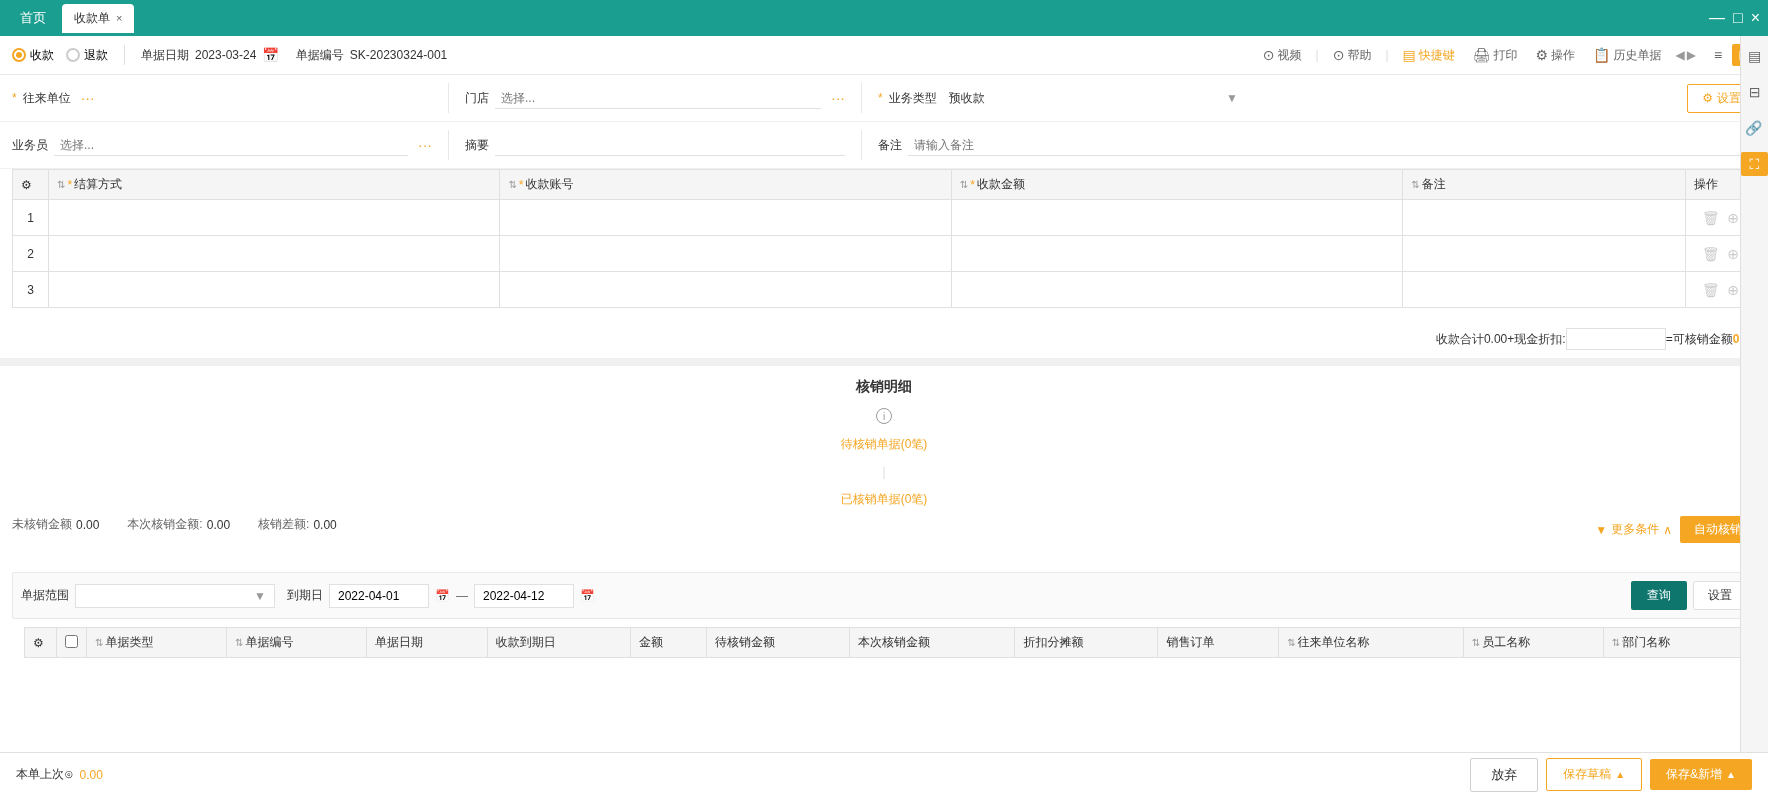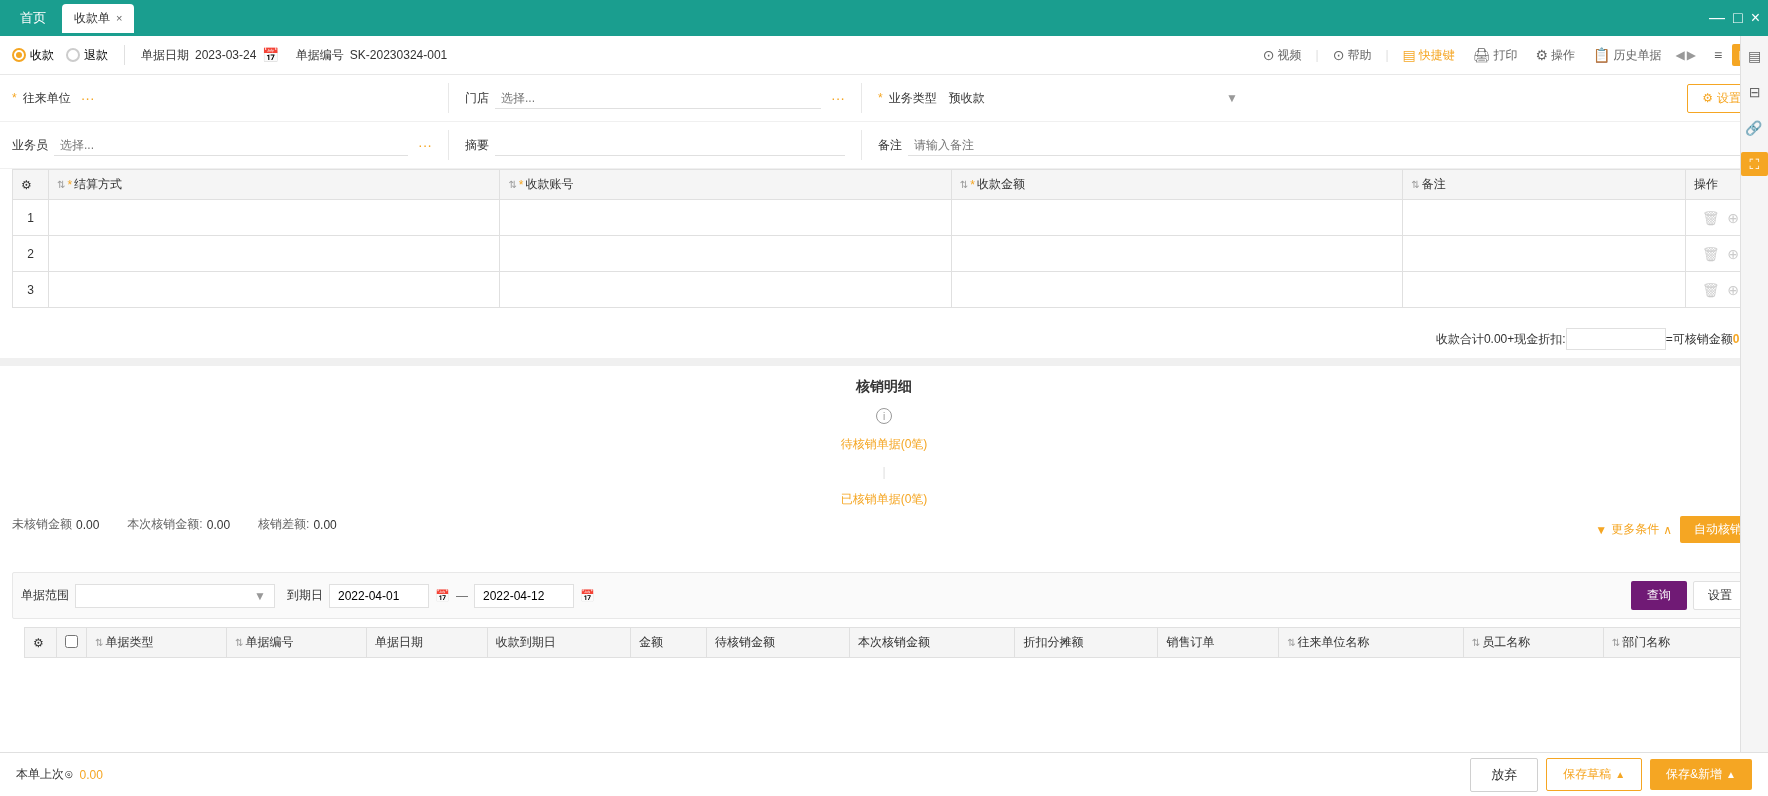--- a/index.html
+++ b/index.html
@@ -239,21 +239,21 @@
       border: 1px solid #e0e0e0;
       padding: 4px 8px;
       width: 200px;
       cursor: pointer;
       background: #fff;
     }
     .calendar-icon { color: #ccc; cursor: pointer; }
     .date-dash { color: #666; }
     .filter-actions { margin-left: auto; display: flex; gap: 6px; }
     .query-btn {
-      background: #701a75; color: #fff;
+      background: #0f766e; color: #fff;
       border: none; padding: 5px 16px;
       cursor: pointer; border-radius: 2px;
     }
     .setting-btn {
       background: #fff; color: #333;
       border: 1px solid #e0e0e0; padding: 5px 14px;
       cursor: pointer; border-radius: 2px;
     }
 
     

